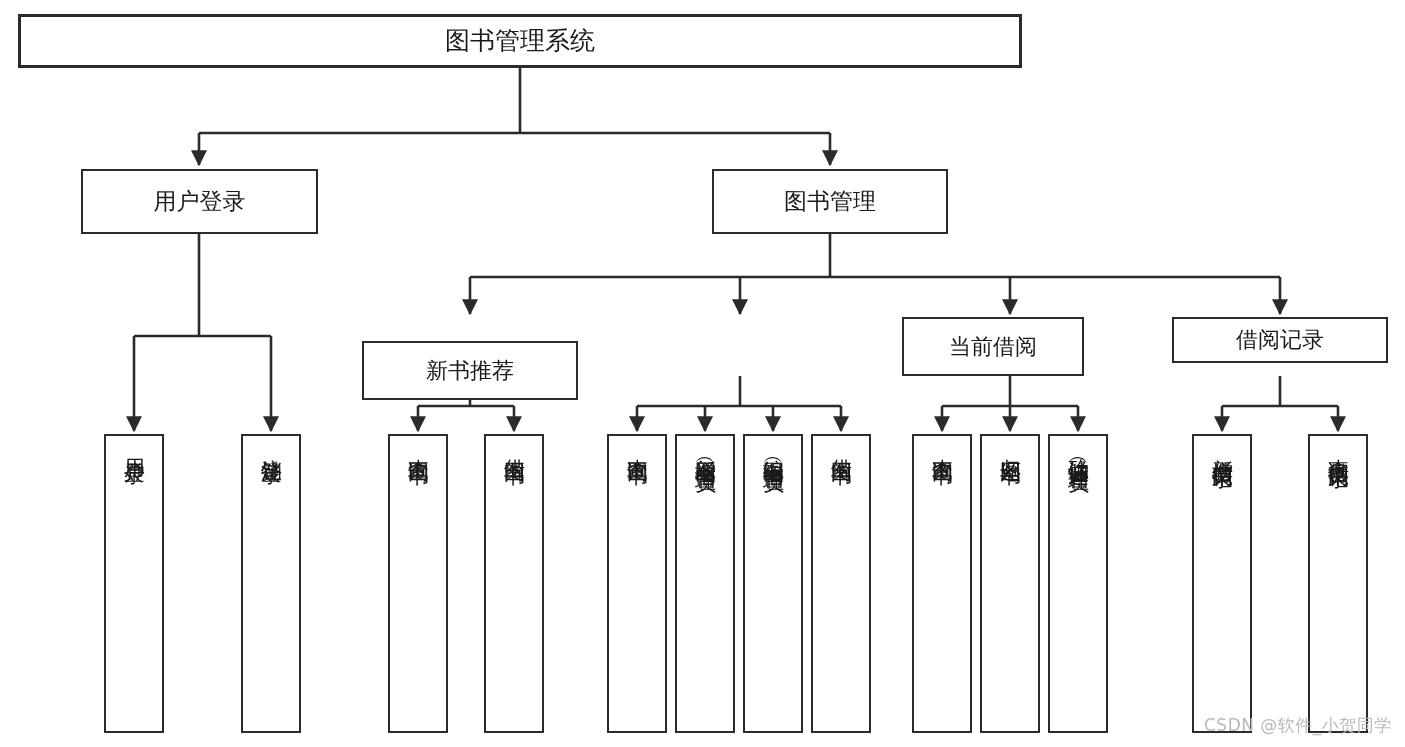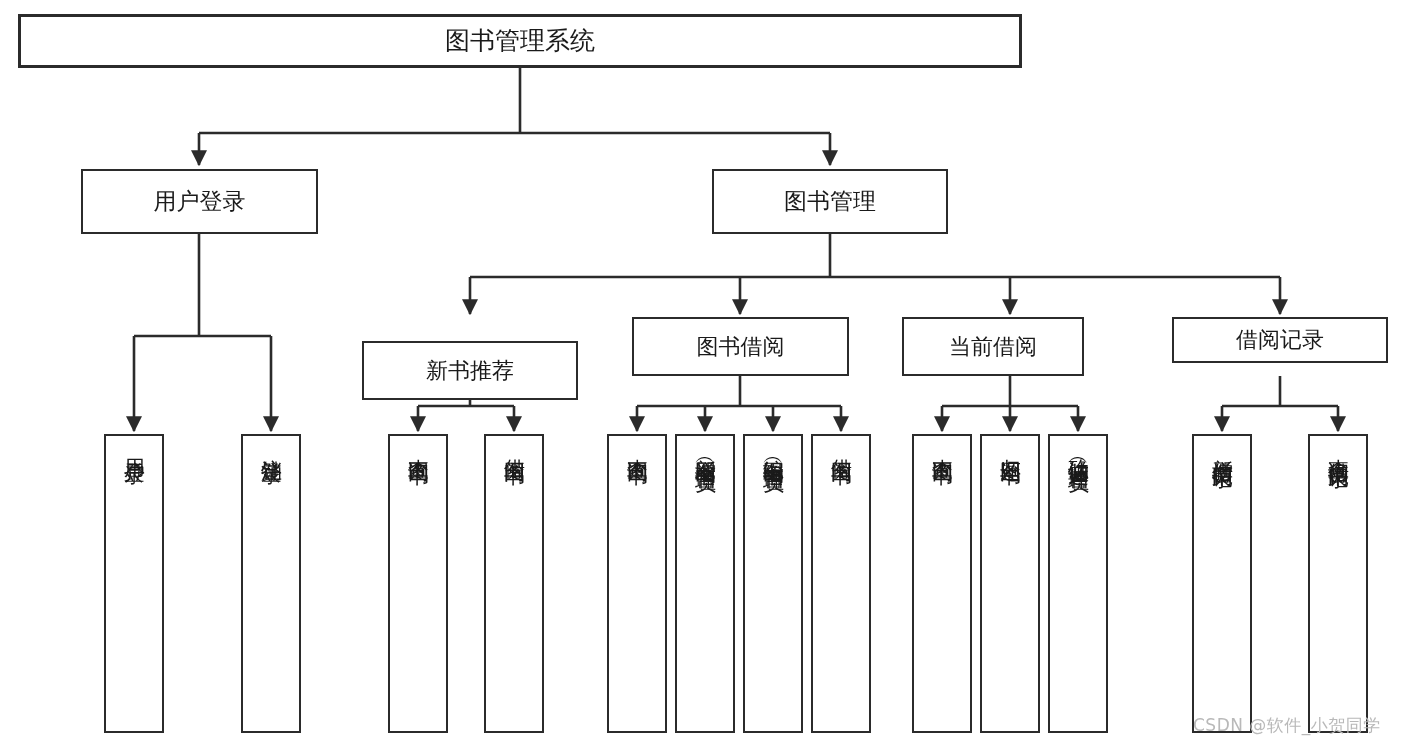--- a/index.html
+++ b/index.html
@@ -138,23 +138,20 @@
   <div class="node h1" style="left:81px; top:169px; width:237px; height:65px;">
     <span class="lbl">用户登录</span>
   </div>
   <div class="node h1" style="left:712px; top:169px; width:236px; height:65px;">
     <span class="lbl">图书管理</span>
   </div>
 
   <div class="node h2" style="left:362px; top:317px; width:216px; height:59px;margin-top:24px;">
     <span class="lbl">新书推荐</span>
   </div>
-  <div class="node h2" style="left:632px; top:317px; width:217px; height:59px;">
-    <span class="lbl">图书借阅</span>
-  </div>
   <div class="node h2" style="left:902px; top:317px; width:182px; height:59px;">
     <span class="lbl">当前借阅</span>
   </div>
   <div class="node h2" style="left:1172px; top:317px; width:216px; height:46px;">
     <span class="lbl">借阅记录</span>
   </div>
 
   <div class="node leaf" style="left:104px; top:434px; width:60px; height:299px;">
     <span class="lbl">用户登录</span>
   </div>
@@ -192,15 +189,15 @@
     <span class="lbl">确认归还（管理员）</span>
   </div>
 
   <div class="node leaf" style="left:1192px; top:434px; width:60px; height:299px;">
     <span class="lbl">新增借阅记录</span>
   </div>
   <div class="node leaf" style="left:1308px; top:434px; width:60px; height:299px;">
     <span class="lbl">查询借阅记录</span>
   </div>
 
-  <div class="watermark" style="left:1193px; top:714px;">CSDN @软件_小贺同学</div>
+  <div class="watermark" style="left:1193px; top:714px;padding-left:11px;">CSDN @软件_小贺同学</div>
 
 </div>
 
 </body></html>

